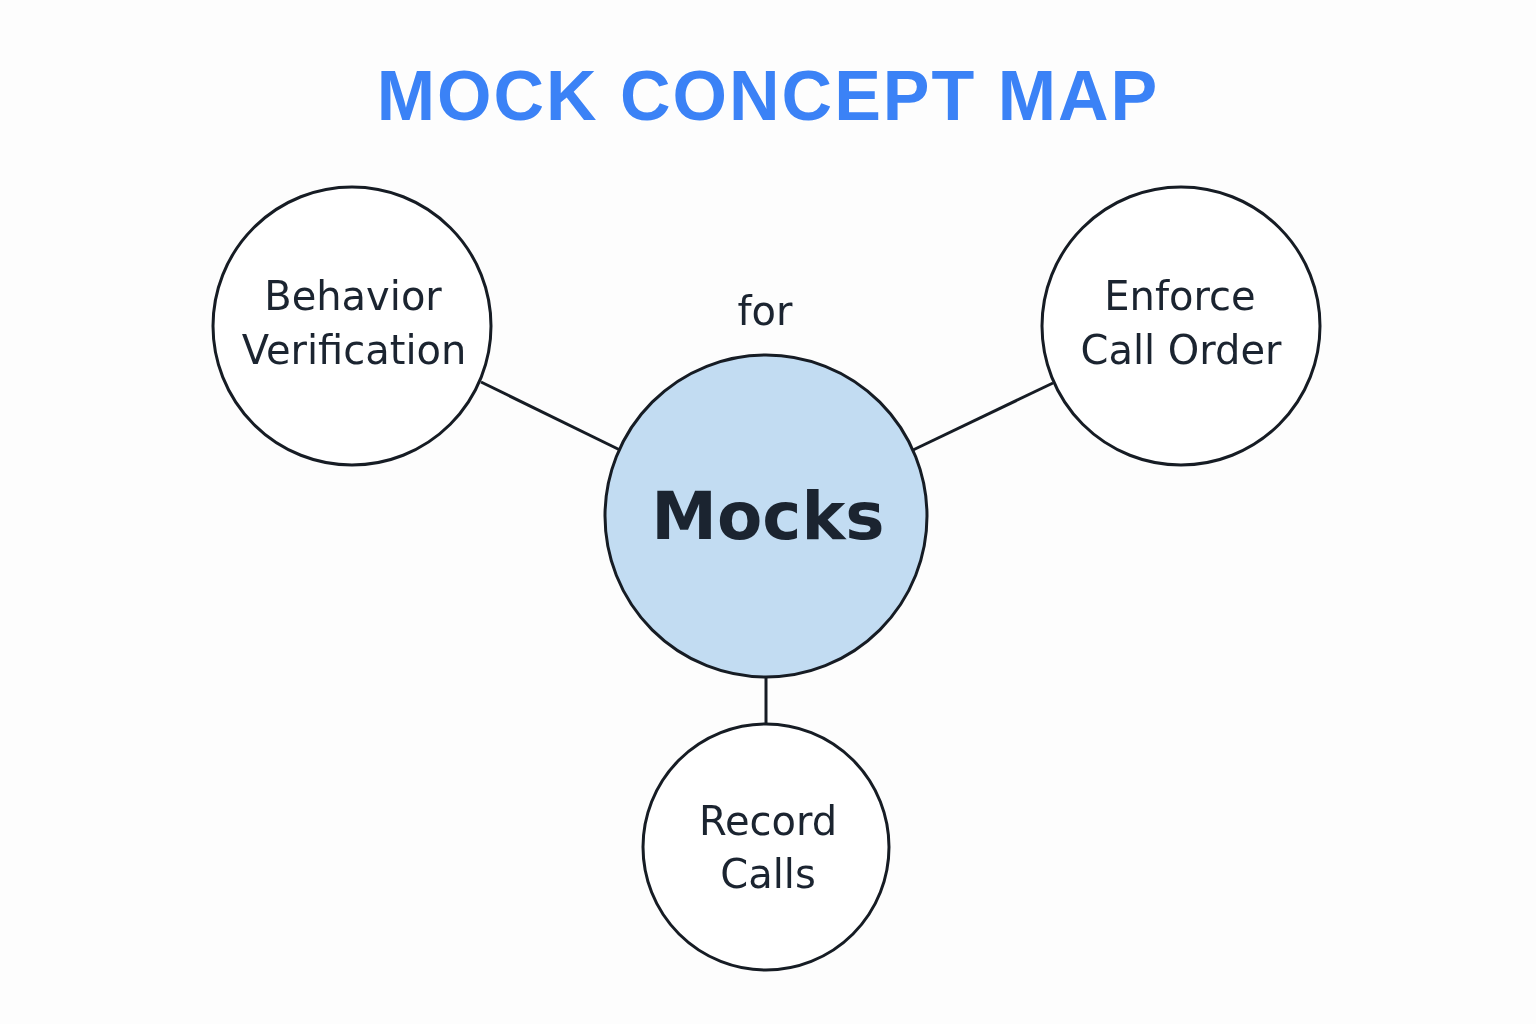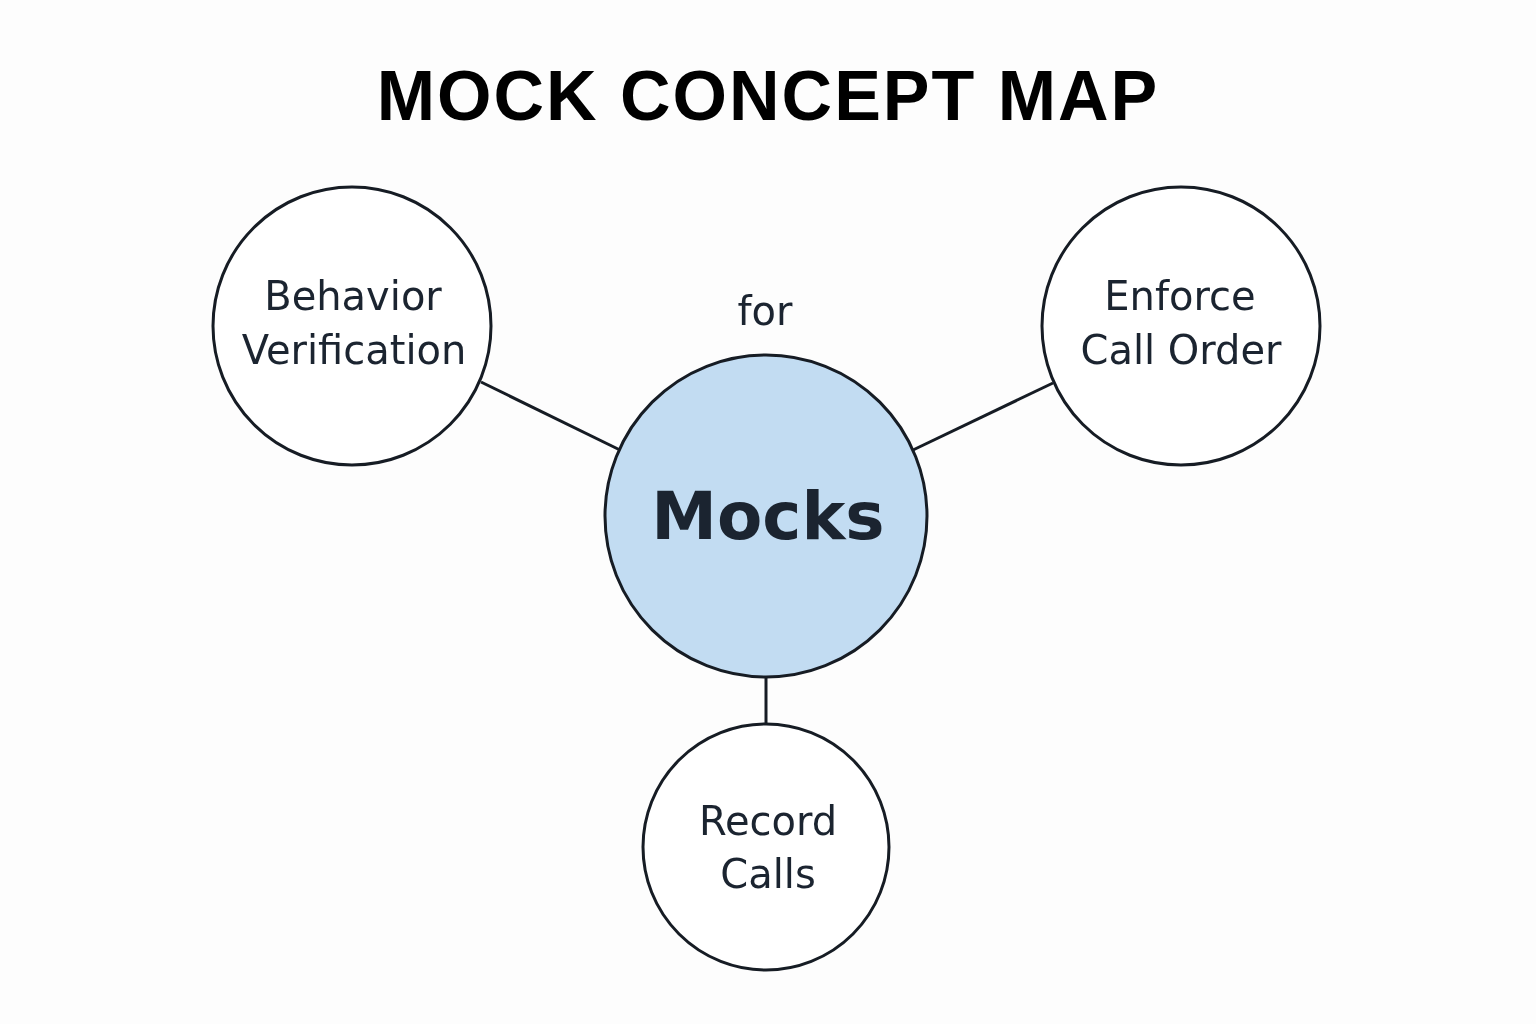--- a/index.html
+++ b/index.html
@@ -1,20 +1,20 @@
 <!DOCTYPE html>
 <html><head>
   <meta charset="utf-8">
   <style>
     html, body { margin: 0; padding: 0; background: #fdfdfd; }
     body { width: 1536px; height: 1024px; overflow: hidden; position: relative; }
     .title {
       position: absolute; left: 0; top: 56px; width: 1536px; text-align: center;
       font-family: "Liberation Sans", sans-serif; font-weight: 700;
-      font-size: 70px; letter-spacing: 2px; color: #000000; margin: 0;
+      font-size: 70px; letter-spacing: 2px; color: #3b82f6; margin: 0;
     }
     svg { position: absolute; left: 0; top: 0; }
     .node-text { font-family: "DejaVu Sans", sans-serif; fill: #1b2430; }
     .center-text { font-family: "DejaVu Sans", sans-serif; font-weight: 700; fill: #1b2430; }
   </style>
 </head>
 <body>
 
 <h1 class="title">MOCK CONCEPT MAP</h1>
 

